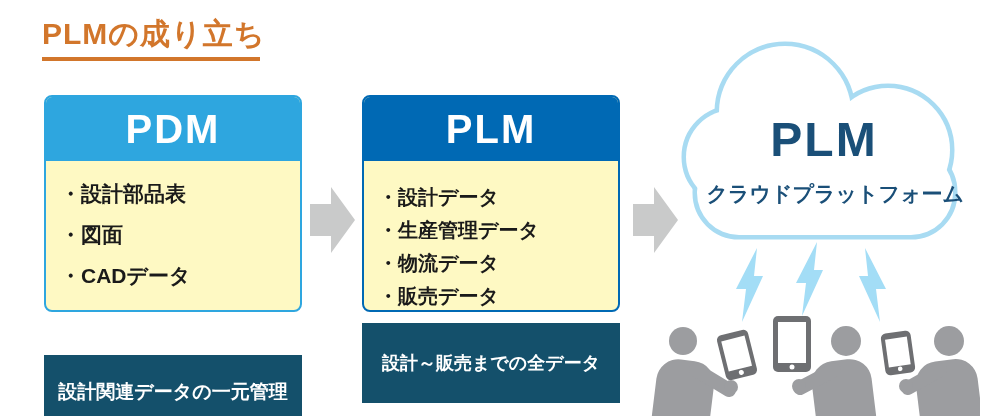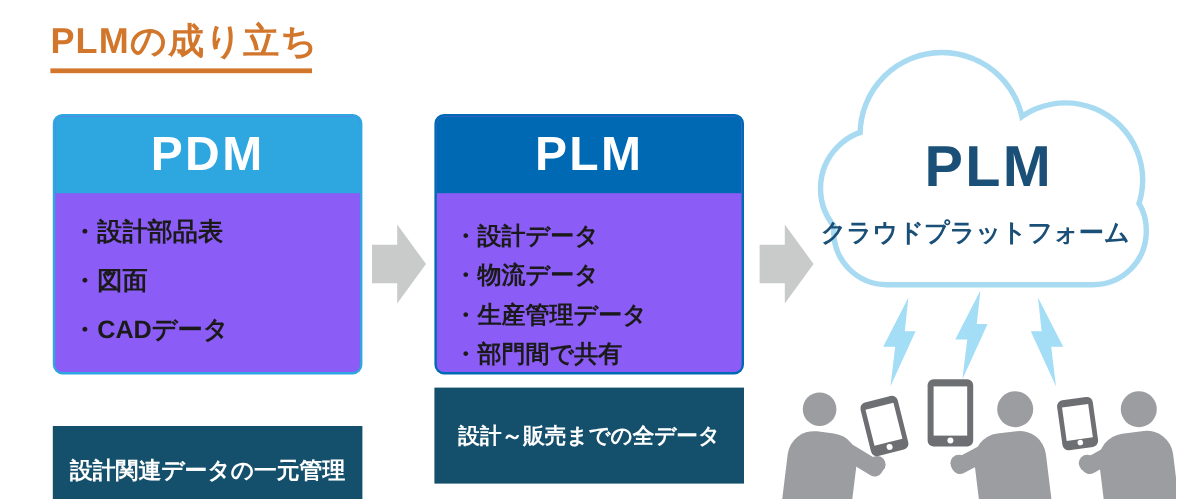--- a/index.html
+++ b/index.html
@@ -11,21 +11,21 @@
   .page-title{
     position:absolute;left:42px;top:14px;z-index:2;
     font-size:30px;font-weight:bold;letter-spacing:1px;
     color:var(--title-orange,#D2762B);white-space:nowrap;
   }
   .title-underline{
     position:absolute;left:42px;top:57px;width:218px;height:4px;z-index:2;
     background:var(--title-orange,#D2762B);
   }
   .flow-box{position:absolute;top:95px;width:258px;height:217px;z-index:2;
-    border-radius:8px;overflow:hidden;box-sizing:border-box;background:#8b5cf6;}
+    border-radius:8px;overflow:hidden;box-sizing:border-box;background:#fef9c3;}
   .flow-box.pdm{left:44px;border:2px solid var(--pdm-blue,#2EA6DF);}
   .flow-box.plm{left:362px;border:2px solid var(--plm-blue,#0069B4);}
   .box-header{
     height:64px;display:flex;align-items:center;justify-content:center;
     color:#fff;font-size:40px;font-weight:bold;letter-spacing:2px;
   }
   .flow-box.pdm .box-header{background:var(--pdm-blue,#2EA6DF);}
   .flow-box.plm .box-header{background:var(--plm-blue,#0069B4);}
   .box-body{padding:10px 10px 0 14px;color:#1A1A1A;font-weight:bold;}
   .flow-box.pdm .box-body{font-size:21px;line-height:41px;padding-top:12px;}
@@ -40,21 +40,21 @@
   .caption-box.pdm{left:44px;top:327px;height:73px;font-size:19px;margin-top:28px;}
   .caption-box.plm{left:362px;top:323px;height:80px;font-size:18px;line-height:26px;text-align:right;}
   .cap-line{display:block;white-space:nowrap;}
   .cloud-title{
     position:absolute;left:690px;top:112px;width:268px;z-index:2;
     text-align:center;font-size:48px;font-weight:bold;letter-spacing:2px;
     color:var(--cloud-text,#1A4F78);
   }
   .cloud-subtitle{
     position:absolute;left:684px;top:180px;width:280px;z-index:2;
-    text-align:left;font-size:21px;font-weight:bold;
+    text-align:right;font-size:21px;font-weight:bold;
     color:var(--cloud-text,#1A4F78);white-space:nowrap;
   }
 </style>
 </head>
 <body>
 
 <div class="canvas">
 
   <svg class="svg-layer" width="998" height="416" viewBox="0 0 998 416">
 
@@ -134,23 +134,23 @@
       <div class="item">・図面</div>
       <div class="item">・CADデータ</div>
     </div>
   </div>
   <div class="caption-box pdm">設計関連データの一元管理</div>
 
   <div class="flow-box plm">
     <div class="box-header">PLM</div>
     <div class="box-body">
       <div class="item">・設計データ</div>
+      <div class="item">・生産管理データ</div>
       <div class="item">・物流データ</div>
-      <div class="item">・生産管理データ</div>
-      <div class="item">・部門間で共有</div>
+      <div class="item">・販売データ</div>
     </div>
   </div>
   <div class="caption-box plm">
     <span class="cap-line">設計～販売までの全データ</span>
   </div>
 
   <div class="cloud-title">PLM</div>
   <div class="cloud-subtitle">クラウドプラットフォーム</div>
 
 </div>

